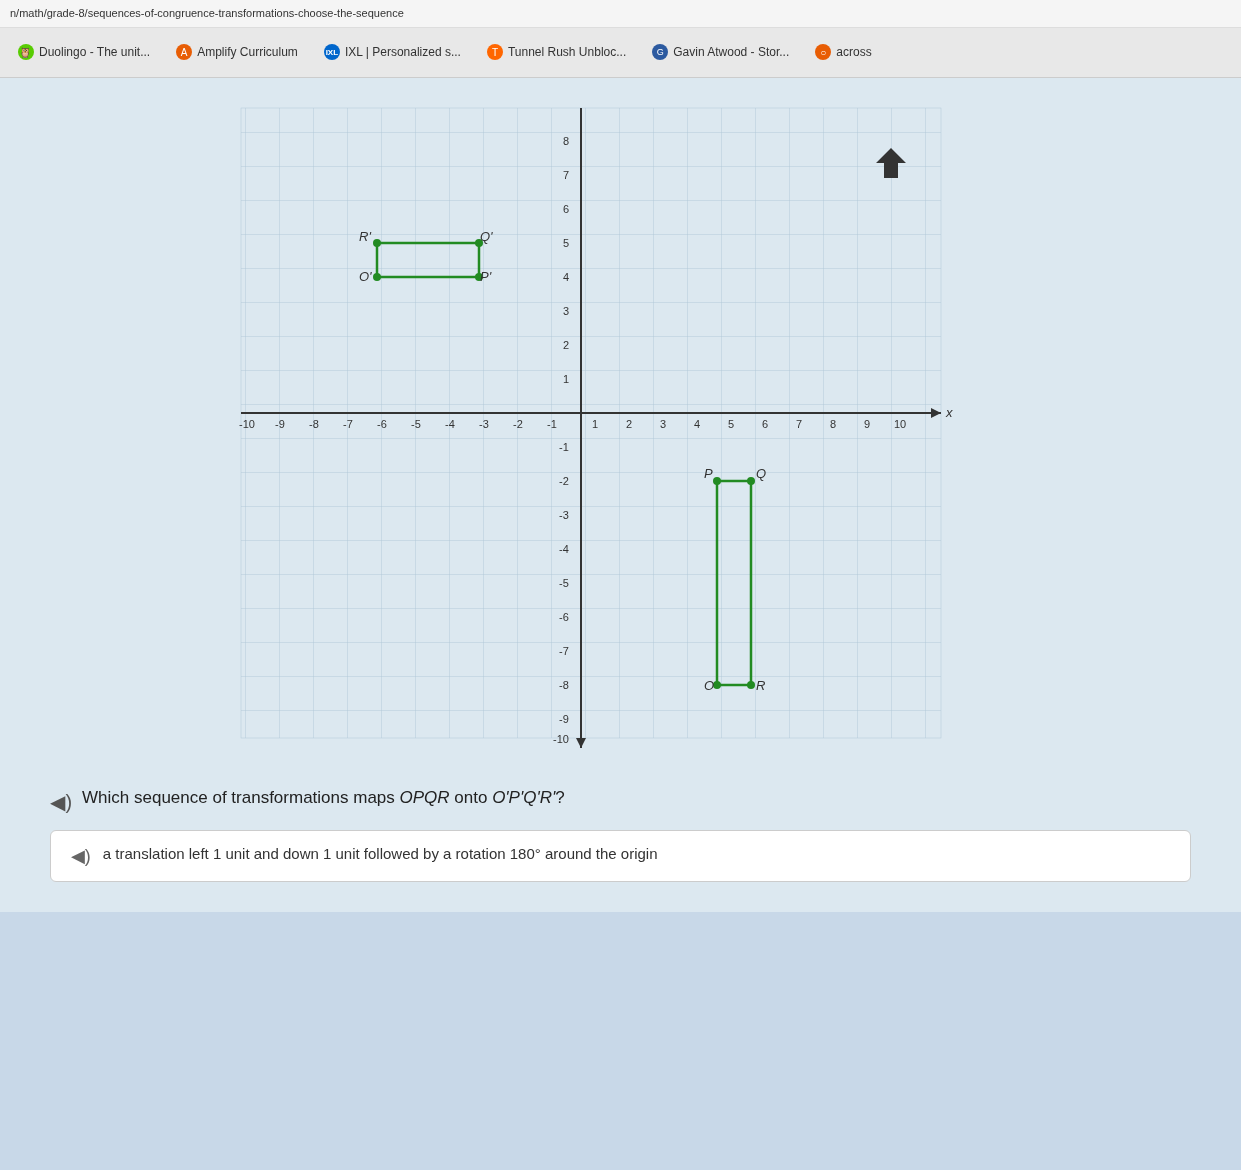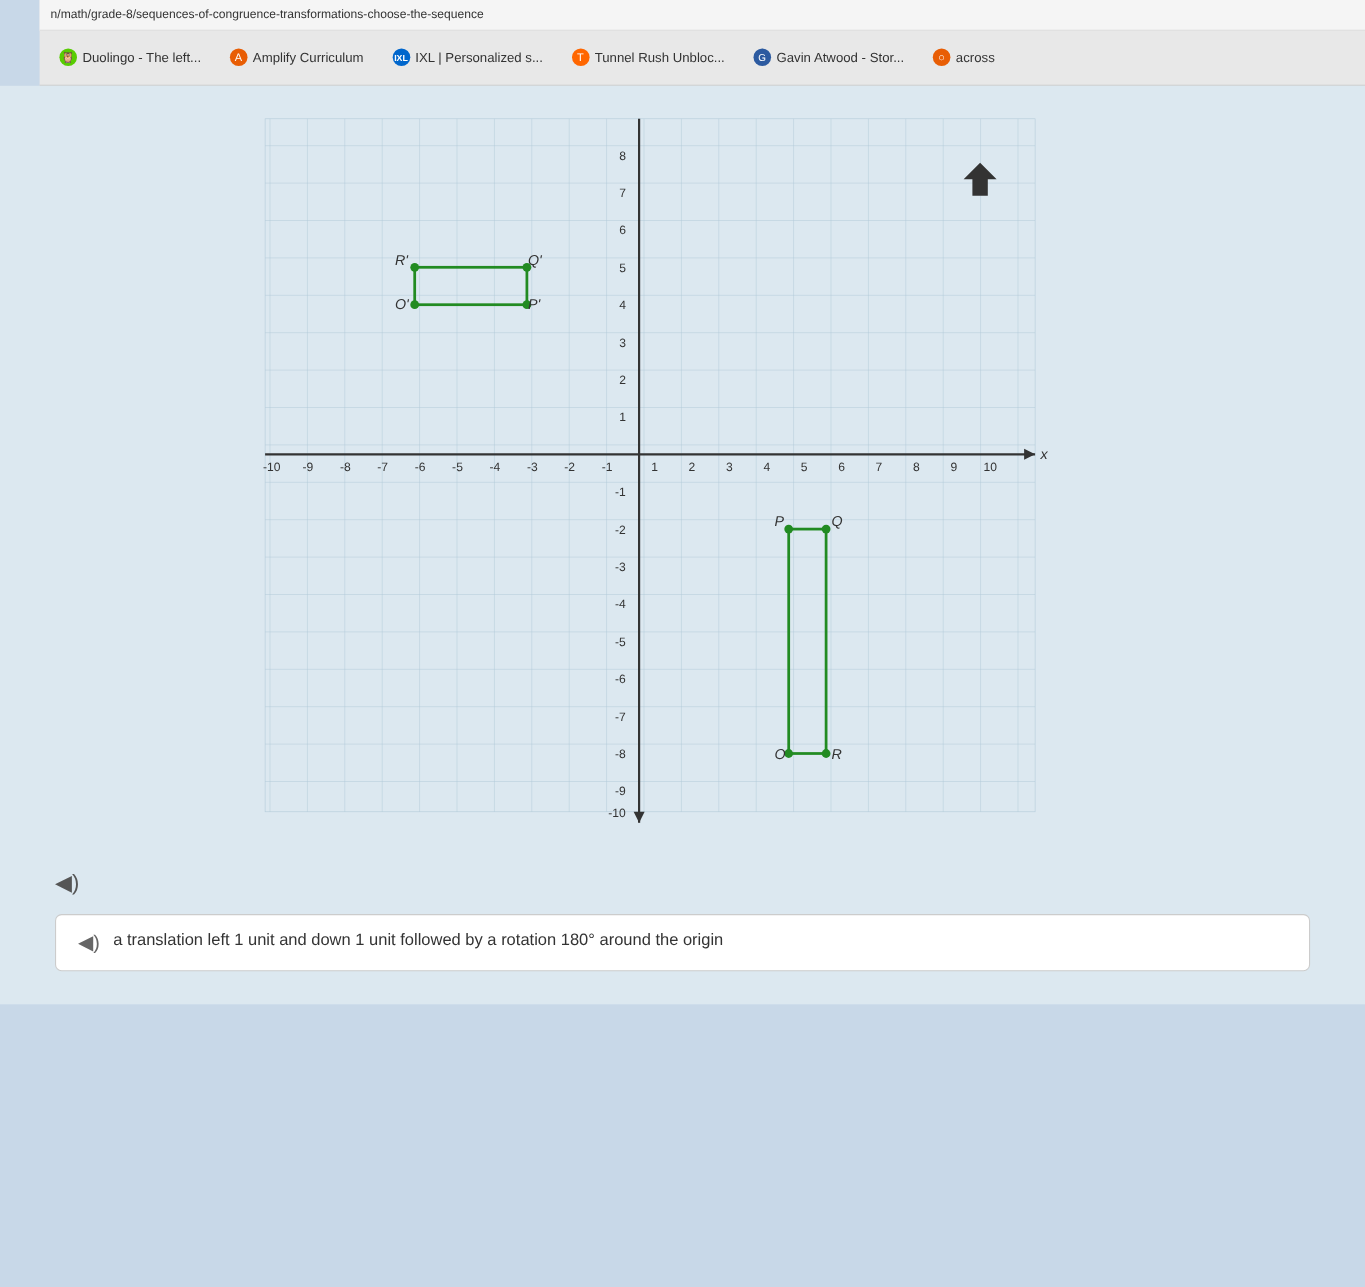--- a/index.html
+++ b/index.html
@@ -12,21 +12,20 @@
       position: relative;
     }
 
     
     .browser-top {
       background: #e8e8e8;
       height: 78px;
       display: flex;
       flex-direction: column;
       border-bottom: 1px solid #ccc;
-      margin-left: 36px;
     }
 
     .address-bar {
       background: #f5f5f5;
       height: 28px;
       display: flex;
       align-items: center;
       padding: 0 10px;
       font-size: 11px;
       color: #333;
@@ -140,21 +139,21 @@
 <body>
 
 <div class="browser-top">
   <div class="address-bar">
     <span>n/math/grade-8/sequences-of-congruence-transformations-choose-the-sequence</span>
   </div>
   <div class="tabs-bar">
 
   <div class="tab-item">
         <span class="tab-icon duolingo">🦉</span>
-        <span>Duolingo - The left...</span>
+        <span>Duolingo - The unit...</span>
       </div>
       <div class="tab-item">
         <span class="tab-icon amplify">A</span>
         <span>Amplify Curriculum</span>
       </div>
       <div class="tab-item">
         <span class="tab-icon ixl">IXL</span>
         <span>IXL | Personalized s...</span>
       </div>
       <div class="tab-item">
@@ -266,20 +265,23 @@
       <text x="269" y="183" font-size="13" fill="#333" font-style="italic">P'</text>
 
       <polygon points="680,50 665,65 673,65 673,80 687,80 687,65 695,65" fill="#333"></polygon>
 
     </svg>
   </div>
 
   <div class="question-section">
     <div class="question-text">
       <span class="speaker-icon">◀)</span>
+      <span>
+        Which sequence of transformations maps <em>OPQR</em> onto <em>O'P'Q'R'</em>?
+      </span>
     </div>
 
     <div class="answer-option">
       <span class="speaker-small">◀)</span>
       <span>a translation left 1 unit and down 1 unit followed by a rotation 180° around the origin</span>
     </div>
 
 
   </div>
 

